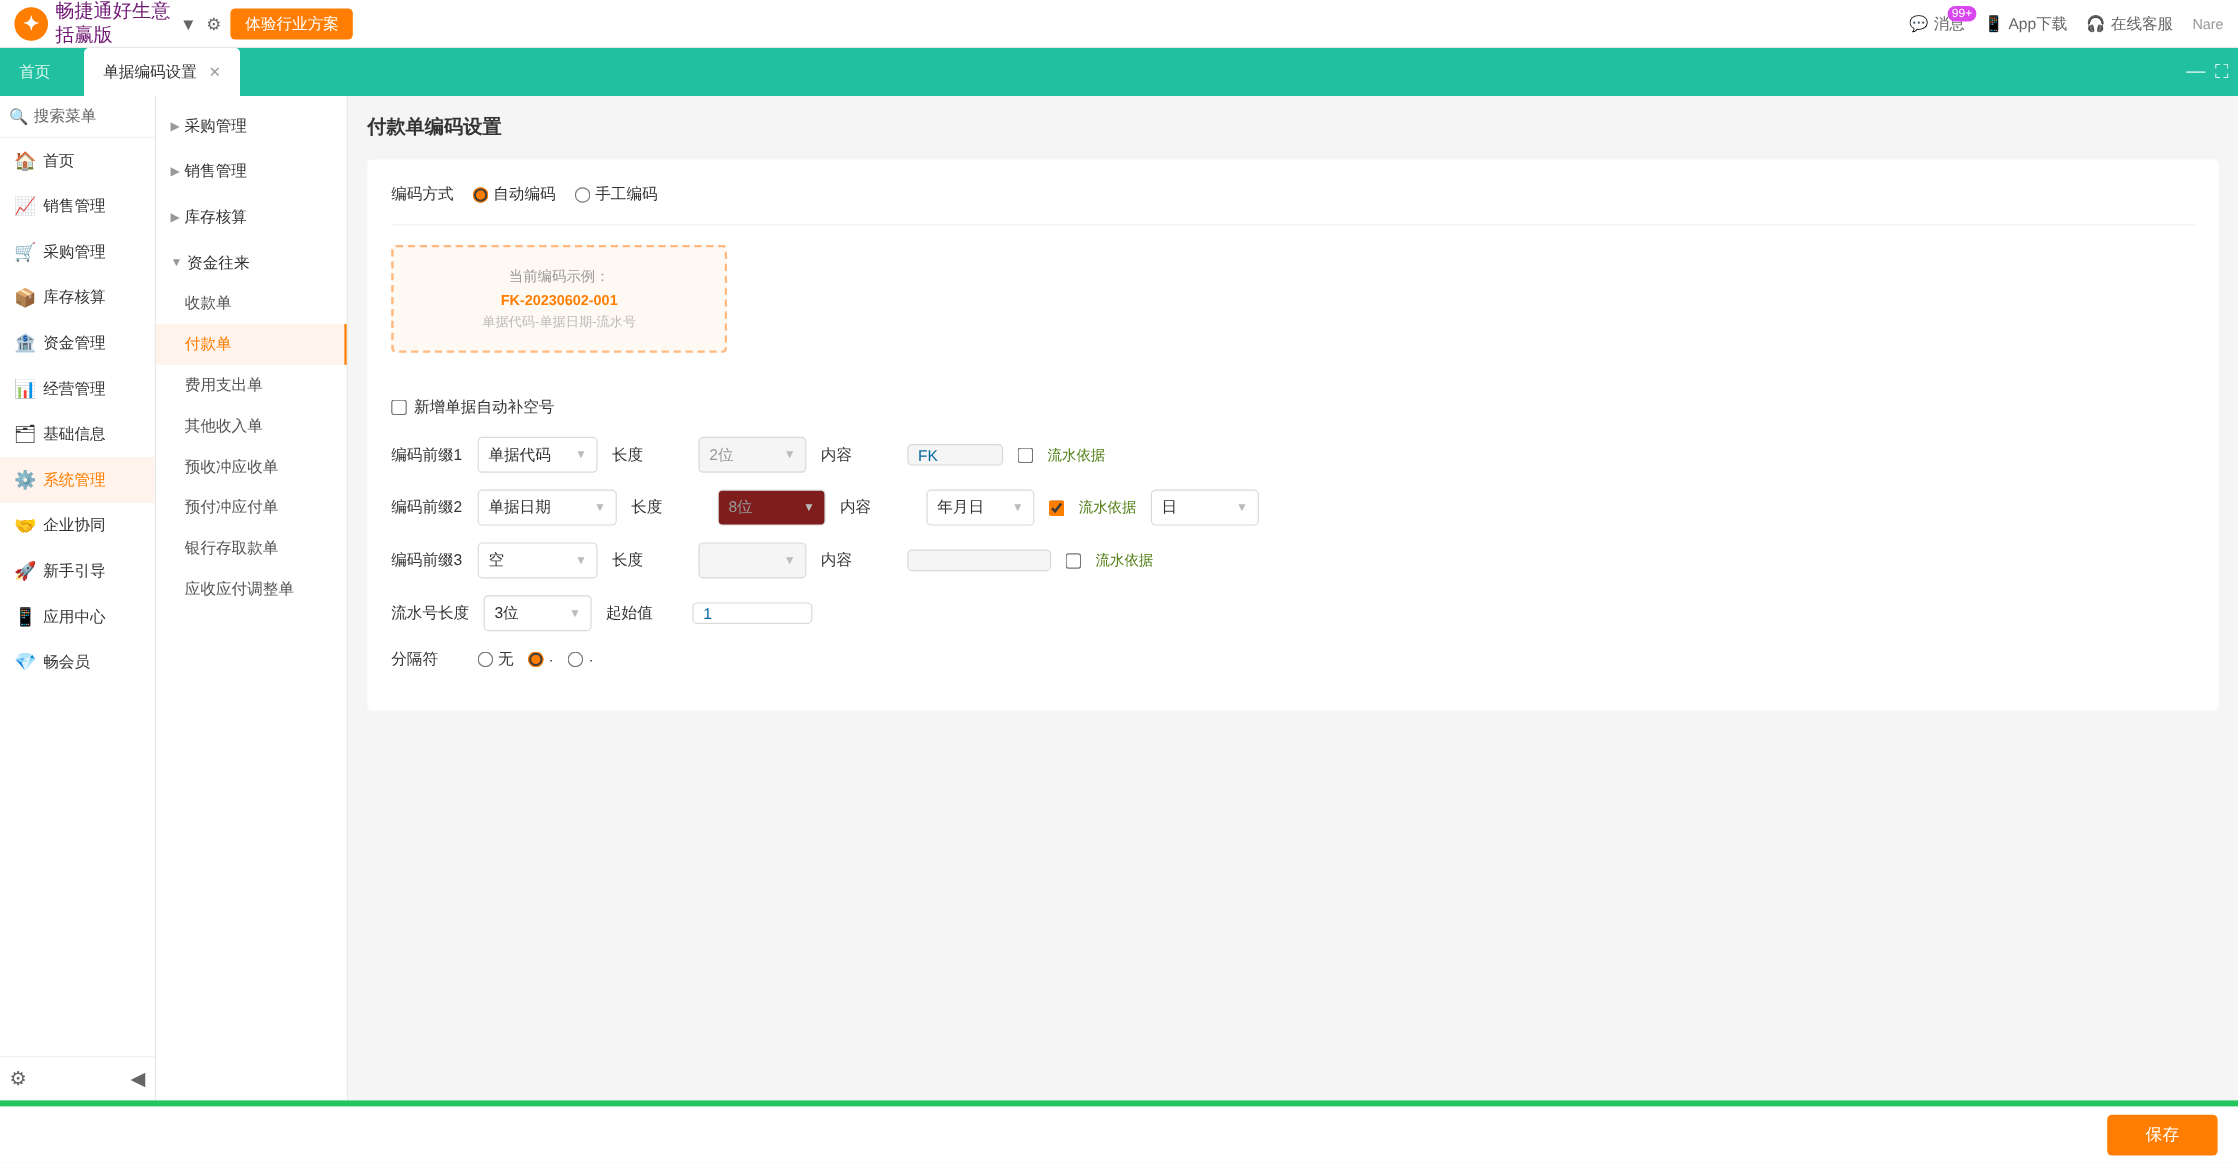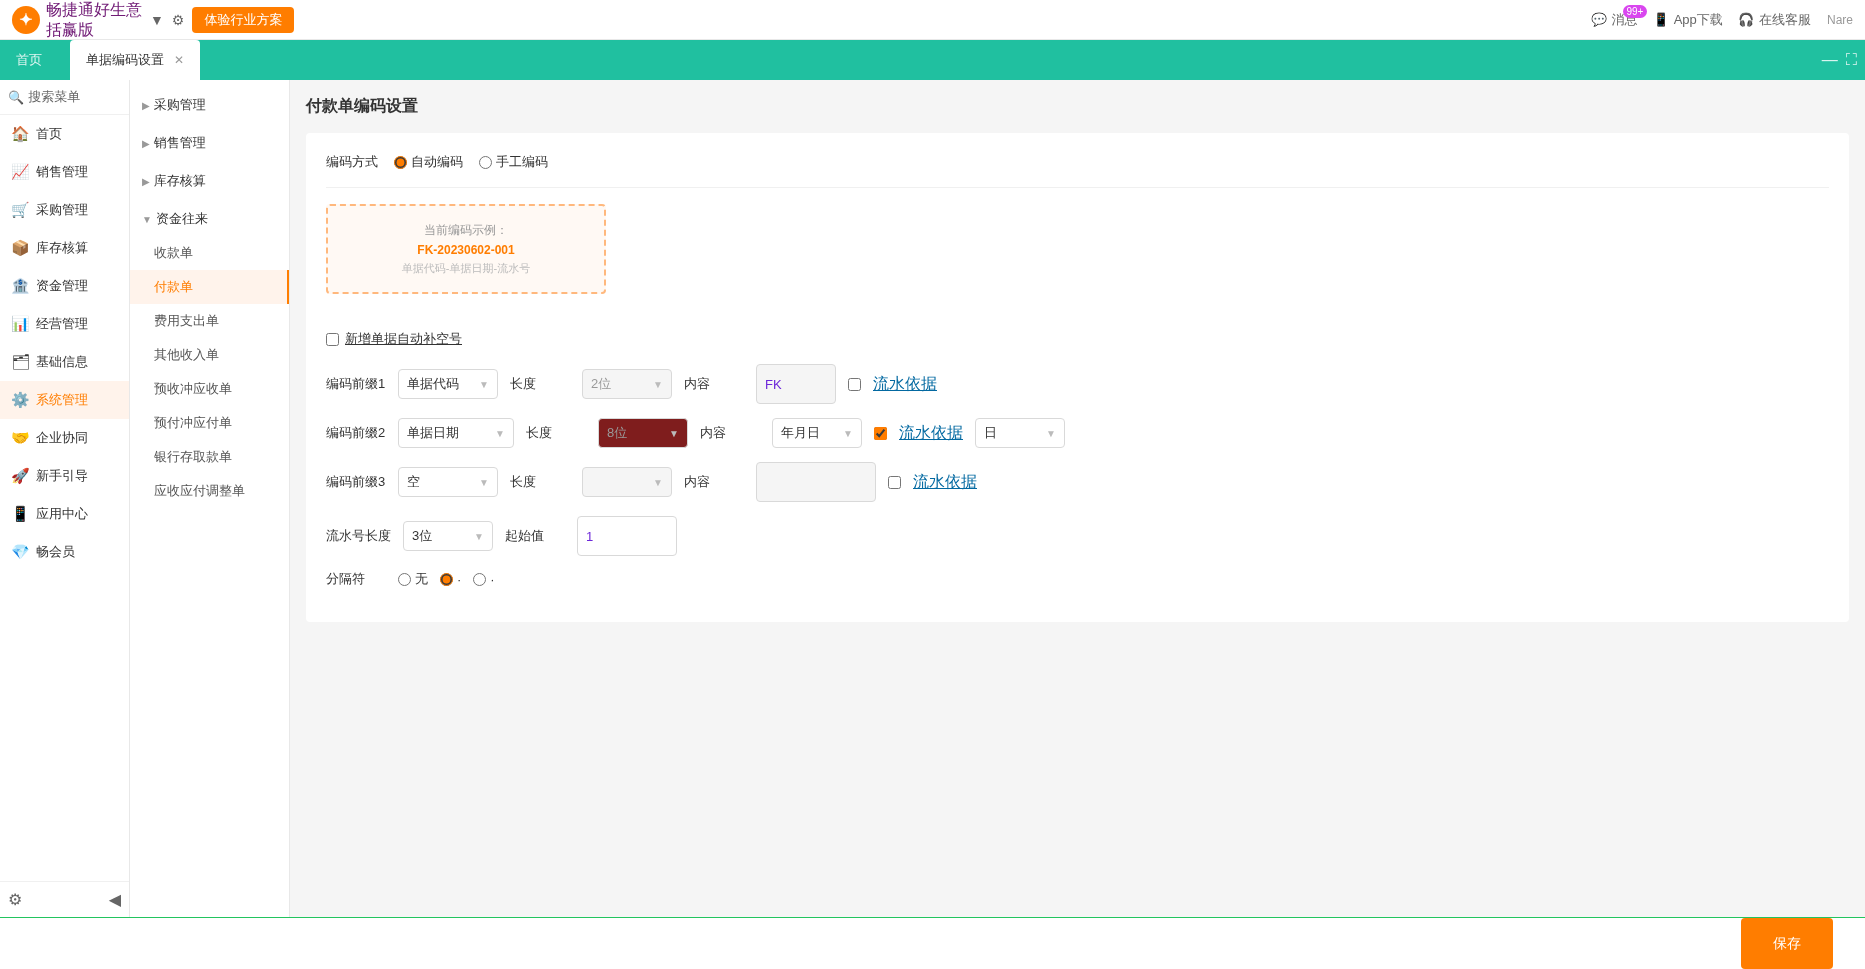--- a/index.html
+++ b/index.html
@@ -66,35 +66,35 @@
     
     .info-text { font-size: 12px; color: #666; margin-bottom: 16px; line-height: 1.8; }
 
     
     .code-preview { border: 2px dashed #ffb87d; background: #fff9f4; border-radius: 4px; padding: 16px 24px; display: inline-block; margin-bottom: 20px; min-width: 280px; text-align: center; }
     .code-preview-label { font-size: 12px; color: #999; margin-bottom: 4px; }
     .code-preview-value { font-size: 12px; font-weight: bold; color: #ff7d00; }
     .code-preview-desc { font-size: 11px; color: #bbb; margin-top: 4px; }
 
     
-    .auto-fill-row { display: flex; align-items: center; gap: 6px; margin-bottom: 16px; text-decoration: underline; }
+    .auto-fill-row { display: flex; align-items: center; gap: 6px; margin-bottom: 16px; }
 
     
     .form-row { display: flex; align-items: center; gap: 12px; margin-bottom: 14px; flex-wrap: wrap; }
     .form-label { color: #333; font-size: 13px; min-width: 60px; }
     .form-select { height: 30px; border: 1px solid #d9d9d9; border-radius: 4px; padding: 0 8px; font-size: 13px; background: #fff; cursor: pointer; display: flex; align-items: center; justify-content: space-between; gap: 4px; min-width: 90px; }
     .form-select-arrow { color: #bbb; font-size: 10px; }
-    .form-input { height: 40px; border: 1px solid #d9d9d9; border-radius: 4px; padding: 0 8px; font-size: 13px; background: #f5f5f5; color: #6d28d9; min-width: 60px; display: flex; align-items: center; }
-    .form-text { font-size: 16px; color: #0369a1; text-decoration: underline; }
+    .form-input { height: 18px; border: 1px solid #d9d9d9; border-radius: 4px; padding: 0 8px; font-size: 13px; background: #f5f5f5; color: #0369a1; min-width: 60px; display: flex; align-items: center; }
+    .form-text { font-size: 12px; color: #4d7c0f; }
 
     
     .separator-row { display: flex; align-items: center; gap: 12px; margin-bottom: 14px; }
 
     
-    .bottom-bar { height: 52px; background: #fff; border-top: 1px solid #22c55e; display: flex; justify-content: flex-end; padding: 0 32px; flex-shrink: 0; }
+    .bottom-bar { height: 52px; background: #fff; border-top: 5px solid #22c55e; display: flex; align-items: center; justify-content: flex-end; padding: 0 17px; flex-shrink: 0; }
     .save-btn { background: #ff7d00; color: #fff; border: none; border-radius: 4px; padding: 8px 32px; font-size: 14px; cursor: pointer; }
     input[type="checkbox"] { cursor: pointer; accent-color: #ff7d00; }
     input[type="radio"] { cursor: pointer; accent-color: #ff7d00; }
   </style>
 </head>
 <body>
 
 <div class="topbar">
   <div class="topbar-left">
     <div class="topbar-logo">

